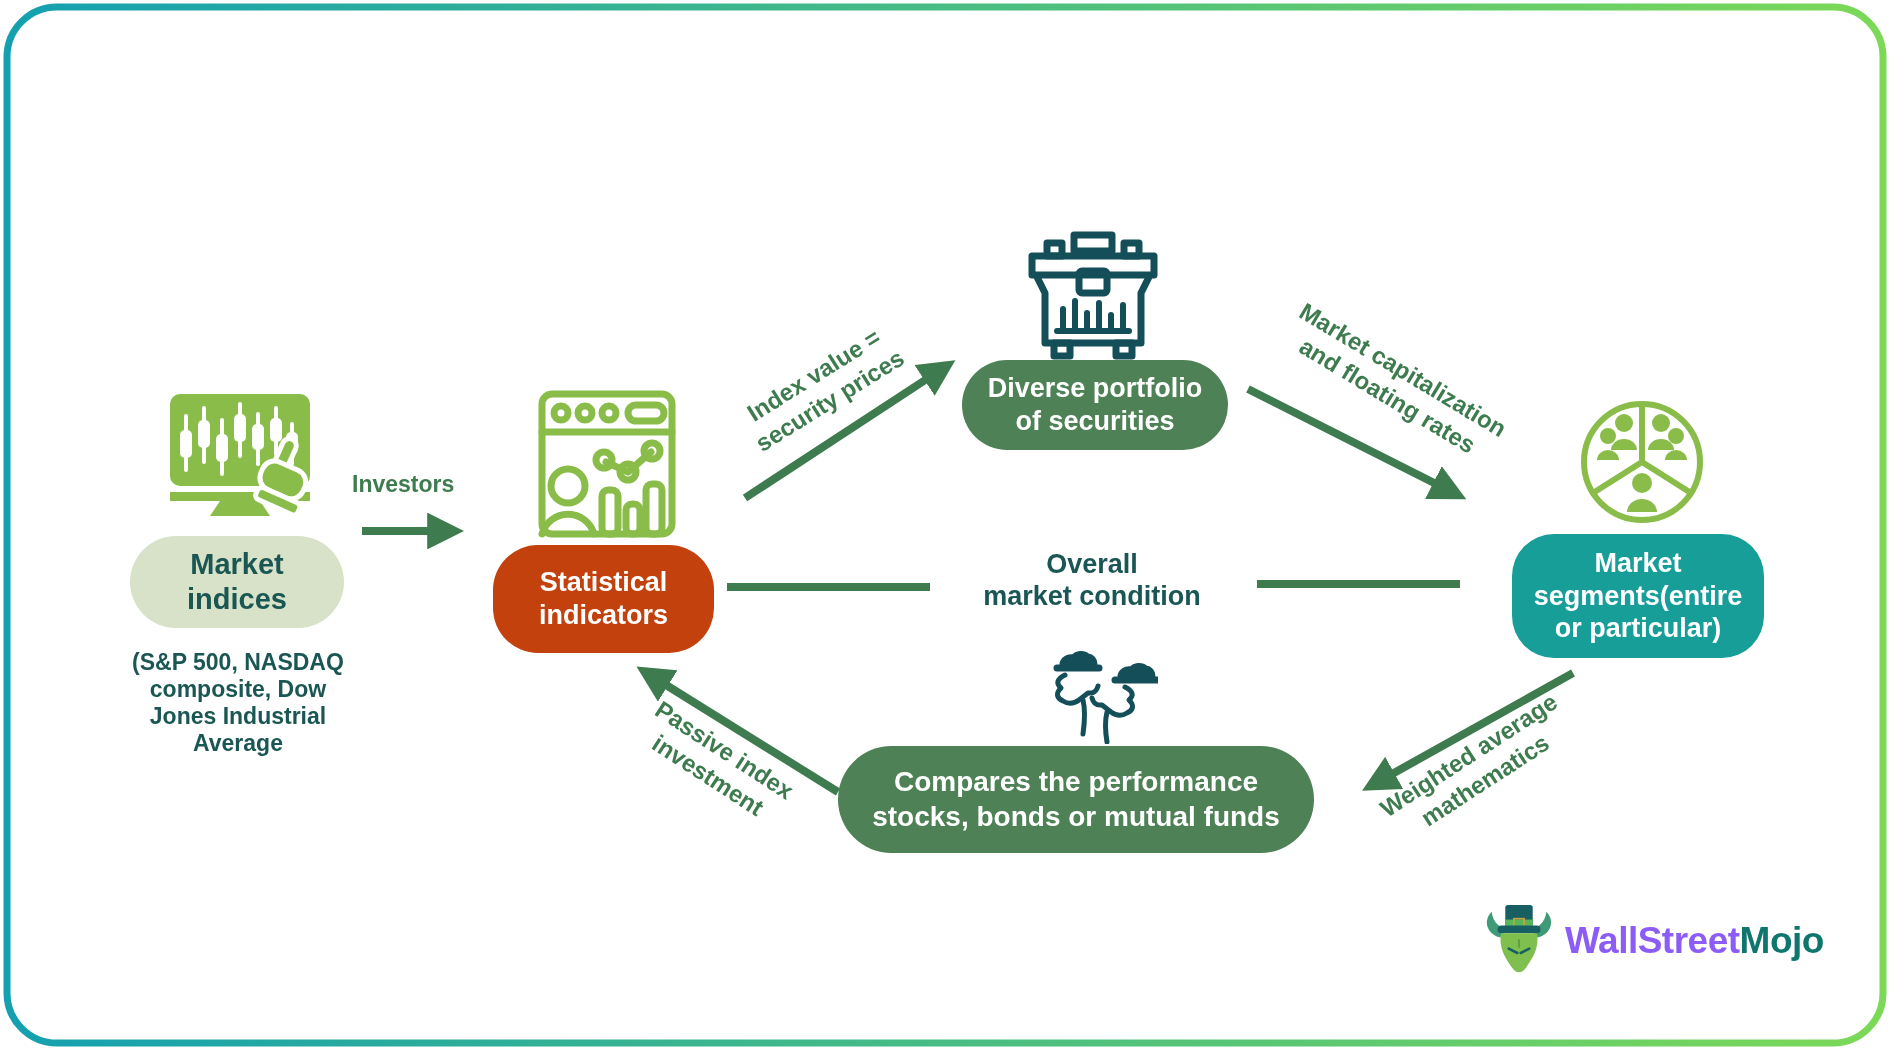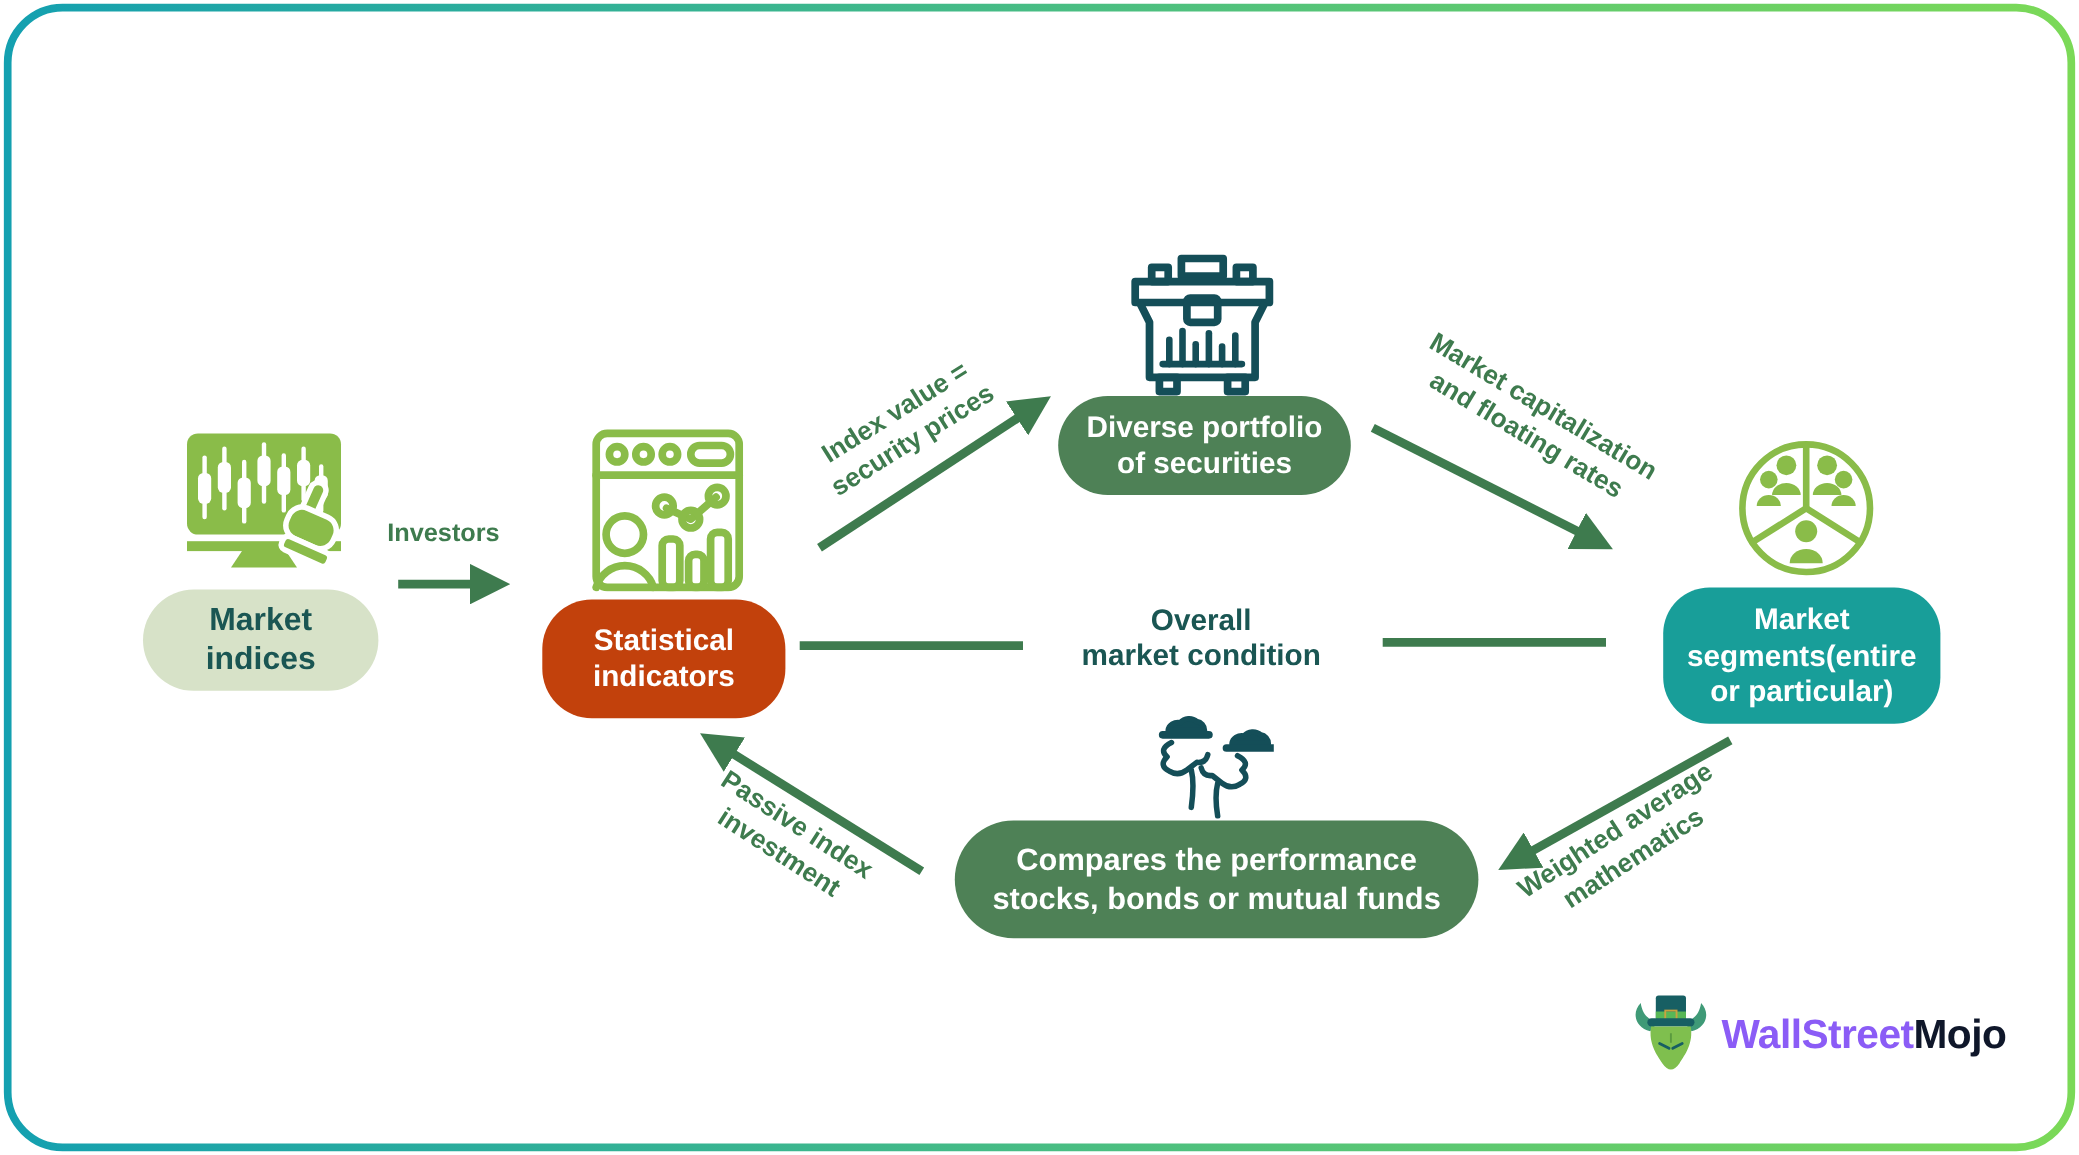--- a/index.html
+++ b/index.html
@@ -25,21 +25,21 @@
     text-align:center; font-weight:700; line-height:1.22;
   }
   .pill-light { left:130px; top:536px; width:214px; height:92px; border-radius:46px;
     background:#d7e2c8; color:#1a5653; font-size:29px; }
   .pill-teal-stat { left:493px; top:545px; width:221px; height:108px; border-radius:45px;
     background:#c2410c; color:#ffffff; font-size:27px; }
   .pill-green-div { left:962px; top:360px; width:266px; height:90px; border-radius:45px;
     background:#4e8156; color:#ffffff; font-size:27px; }
   .pill-teal-seg { left:1512px; top:534px; width:252px; height:124px; border-radius:42px;
     background:#189e99; color:#ffffff; font-size:27px; }
-  .box-green-cmp { left:868px; top:746px; width:476px; height:107px; border-radius:54px;
+  .box-green-cmp { left:838px; top:746px; width:476px; height:107px; border-radius:54px;
     background:#4e8156; color:#ffffff; font-size:28px; }
 
   .subtitle { left:238px; top:703px; transform:translate(-50%,-50%);
     width:290px; text-align:center; color:#1a5653; font-size:23px; font-weight:700; line-height:1.18; }
 
   .overall-label { left:1092px; top:580px; transform:translate(-50%,-50%);
     text-align:center; color:#1a5653; font-size:27px; font-weight:700; line-height:1.2; }
 
   
   .arrow-label { text-align:center; color:#3e7b4e; font-weight:700; font-size:24px; line-height:1.25; }
@@ -48,21 +48,21 @@
   .lbl-mktcap    { left:1395px; top:383px; transform:translate(-50%,-50%) rotate(31deg); }
   .lbl-passive   { left:716px;  top:763px; transform:translate(-50%,-50%) rotate(33deg); }
   .lbl-weighted  { left:1477px; top:768px; transform:translate(-50%,-50%) rotate(-33deg); }
 
   svg.overlay { position:absolute; left:0; top:0; pointer-events:none; }
 
   
   .logo { left:1483px; top:901px; display:flex; align-items:center; gap:10px; }
   .logo-text { font-size:37px; font-weight:800; letter-spacing:-0.5px; }
   .logo-part1 { color:#8b5cf6; }
-  .logo-part2 { color:#0f172a; }
+  .logo-part2 { color:#0f766e; }
 </style>
 </head>
 <body>
 
 <div id="canvas">
 
   <svg class="overlay" width="1890" height="1050" viewBox="0 0 1890 1050">
     <defs>
       <linearGradient id="borderGrad" x1="0%" y1="50%" x2="100%" y2="50%">
         <stop offset="0%" stop-color="#14a0b0"></stop>
@@ -106,20 +106,24 @@
     </g>
     <g transform="rotate(24 108 86)" stroke="#ffffff" stroke-width="5" fill="#8abc49" stroke-linejoin="round">
       <rect x="100" y="44" width="14" height="44" rx="7"></rect>
       <rect x="92" y="70" width="46" height="30" rx="13"></rect>
       <rect x="96" y="100" width="46" height="13" rx="5"></rect>
     </g>
   </svg>
 
   <div class="abs node pill-light pre">Market
 indices</div>
+  <div class="abs subtitle pre">(S&amp;P 500, NASDAQ
+composite, Dow
+Jones Industrial
+Average</div>
 
   <div class="abs arrow-label lbl-investors">Investors</div>
 
   <svg class="abs" style="left:538px; top:390px;" width="138" height="148" viewBox="0 0 138 148">
     <g fill="none" stroke="#8abc49" stroke-width="7" stroke-linecap="round" stroke-linejoin="round">
       <rect x="4" y="4" width="130" height="140" rx="10"></rect>
       <line x1="4" y1="42" x2="134" y2="42"></line>
       <circle cx="23" cy="23" r="7"></circle>
       <circle cx="47" cy="23" r="7"></circle>
       <circle cx="71" cy="23" r="7"></circle>

